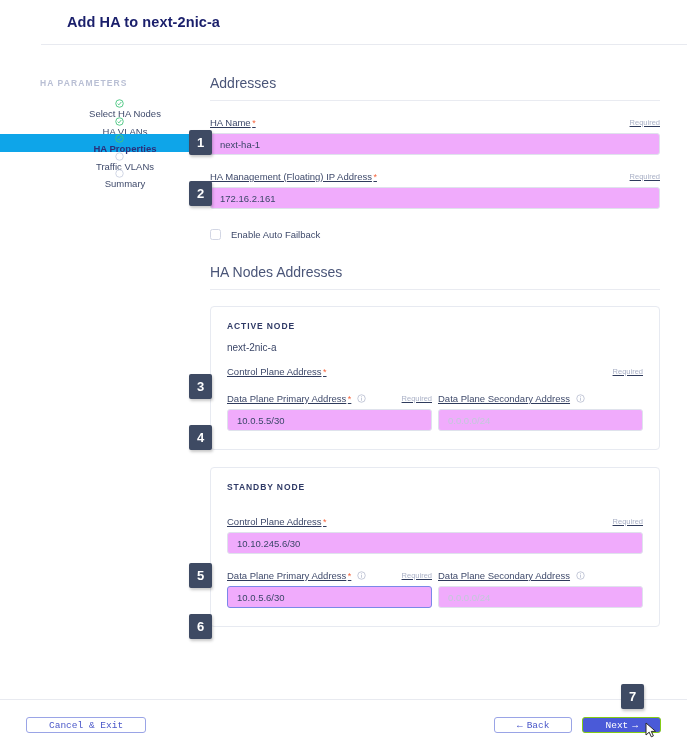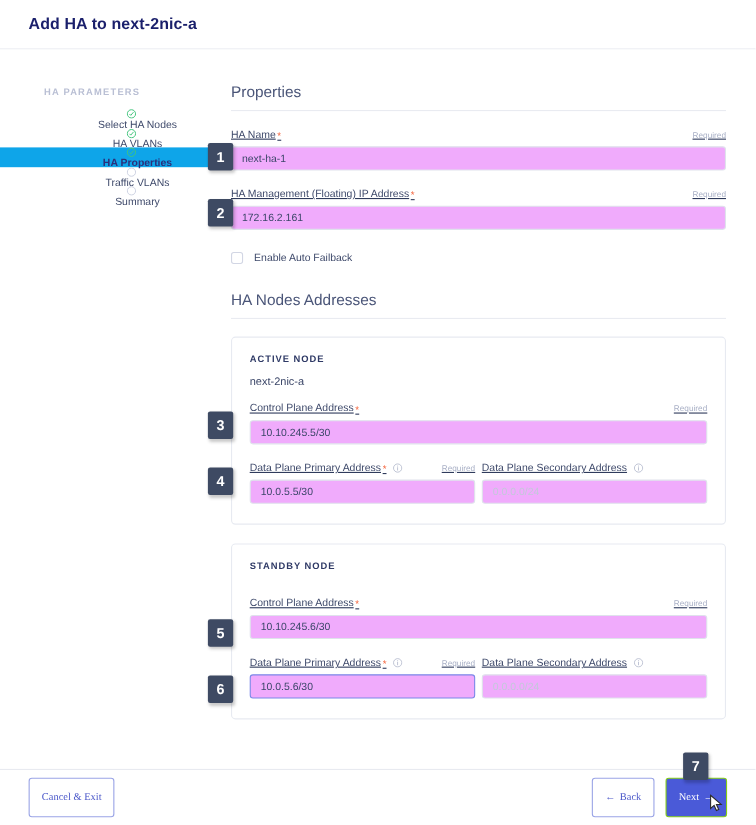--- a/index.html
+++ b/index.html
@@ -15,20 +15,21 @@
   }
 
   
   .app-header {
     height: 45px;
     border-bottom: 1px solid #e8eaf0;
     display: flex;
     align-items: center;
     padding: 0 26px;
     background: #fff;
+    margin-left: 41px;
   }
   .app-title {
     font-size: 14.5px;
     font-weight: bold;
     color: #1a1f6b;
     letter-spacing: .1px;
   }
 
   
   .wizard-body {
@@ -189,25 +190,25 @@
     position: absolute;
     left: 0; right: 0; bottom: 0;
     height: 51px;
     border-top: 1px solid #e8eaf0;
     display: flex;
     align-items: center;
     padding: 0 26px;
     background: #fff;
   }
   .btn {
-    font-family: Liberation Serif, serif;
+    font-family: Liberation Mono, monospace;
     font-size: 9.5px;
     border-radius: 3px;
-    height: 36px;
-    padding: 0 11px;
+    height: 16px;
+    padding: 0 22px;
     cursor: pointer;
     display: inline-flex;
     align-items: center;
     justify-content: center;
     gap: 4px;
   }
   .btn-outline {
     border: 1px solid #9aa4e6;
     background: #fff;
     color: #4a57c9;
@@ -305,21 +306,21 @@
         <svg width="9" height="9" viewBox="0 0 12 12">
             <circle cx="6" cy="6" r="5" fill="none" stroke="#ccd1e2" stroke-width="1.2"></circle>
           </svg>
       </span>
       <span>Summary</span>
     </div>
   </div>
 
   <div class="main">
 
-    <h2 class="section-title">Properties</h2>
+    <h2 class="section-title">Addresses</h2>
     <div class="section-rule"></div>
 
     <div class="field-block">
       <div class="field-label-row">
         <span class="field-label">HA Name</span>
         <span class="req-star">*</span>
         <span class="req-hint">Required</span>
       </div>
       <input class="text-input" type="text" value="next-ha-1" style="">
     </div>
@@ -344,21 +345,20 @@
     <div class="node-card">
       <div class="node-kind">ACTIVE NODE</div>
       <div class="node-name">next-2nic-a</div>
 
       <div class="field-block">
         <div class="field-label-row">
           <span class="field-label">Control Plane Address</span>
           <span class="req-star">*</span>
           <span class="req-hint">Required</span>
         </div>
-        <input class="text-input" type="text" value="10.10.245.5/30" style="">
       </div>
 
       <div class="two-col">
         <div class="field-block">
           <div class="field-label-row">
             <span class="field-label">Data Plane Primary Address</span>
             <span class="req-star">*</span>
             <span class="info-icon">
               <svg width="9" height="9" viewBox="0 0 12 12">
                   <circle cx="6" cy="6" r="5" fill="none" stroke="#b2b8cc" stroke-width="1"></circle>

